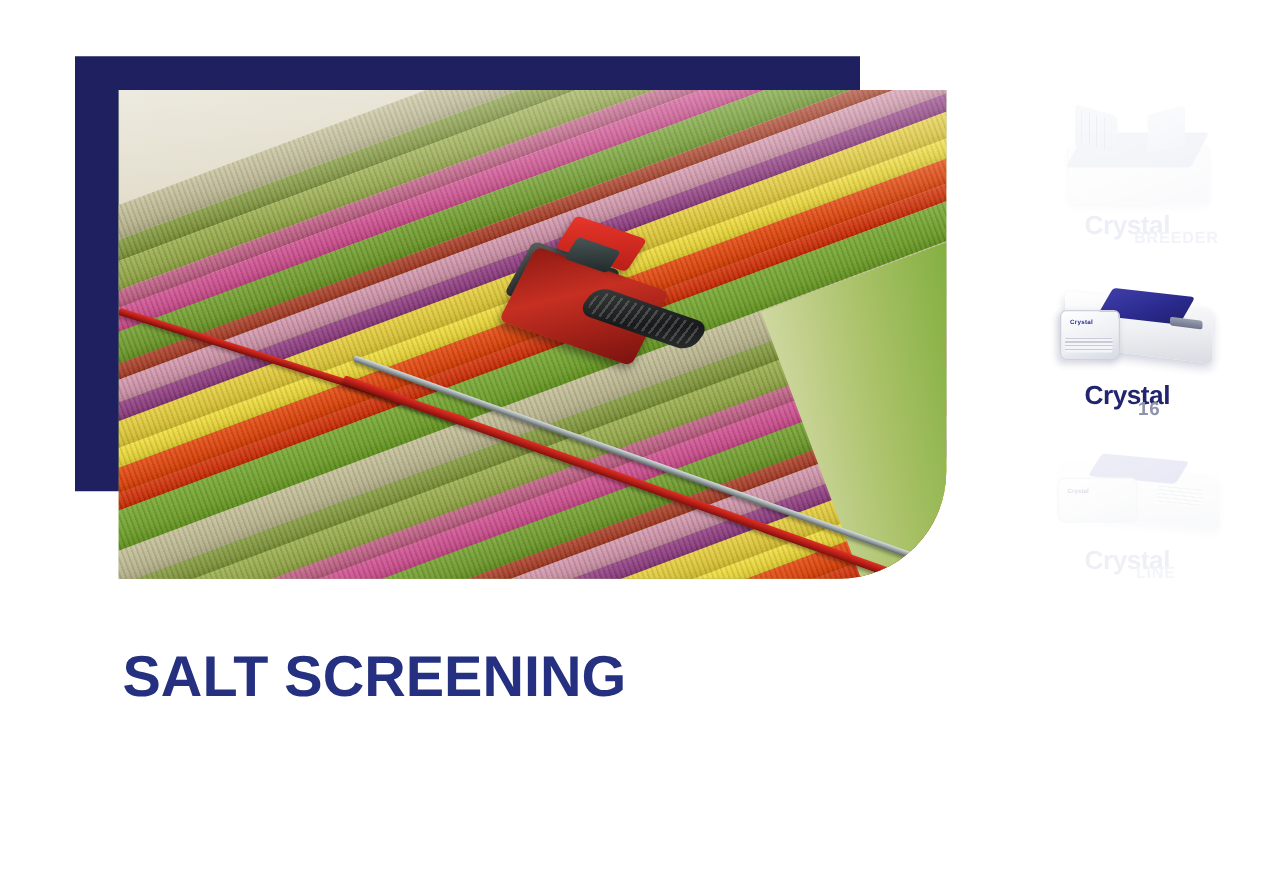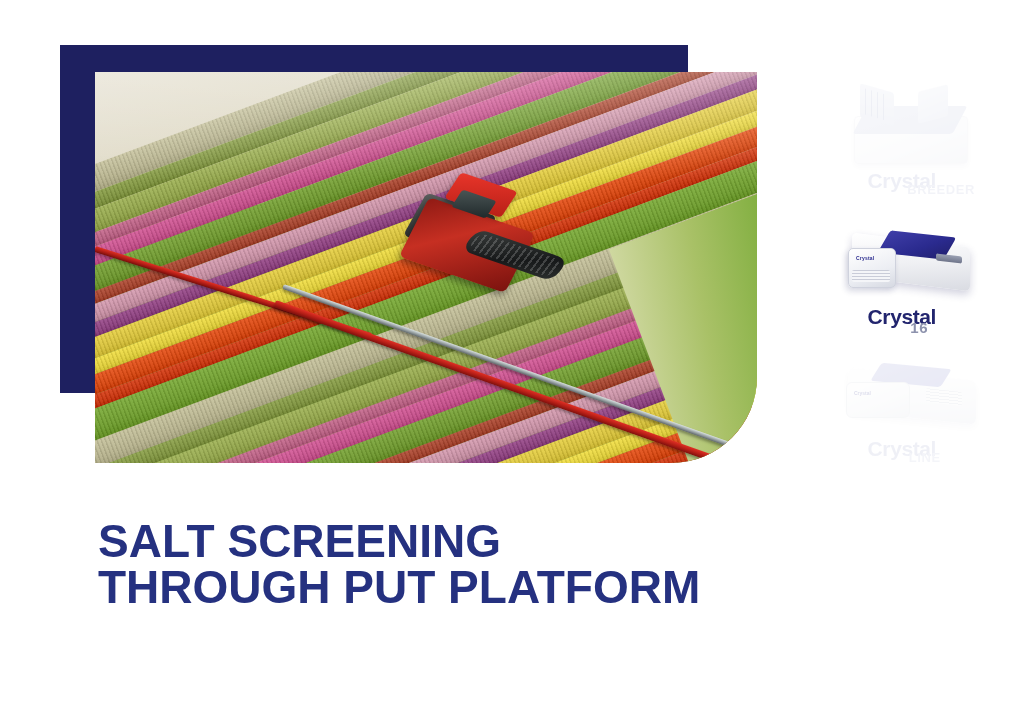--- a/index.html
+++ b/index.html
@@ -520,16 +520,15 @@
       <div class="wordmark">
         <span class="wm-main">Crystal</span>
         <span class="wm-sub">LINE</span>
       </div>
     </div>
 
   </div>
 
   <div class="headline">
     <span class="ln">SALT SCREENING</span>
-    <span class="ln">THROUGH PUT PLATFORM</span>
   </div>
 
 </div>
 
 </body></html>

